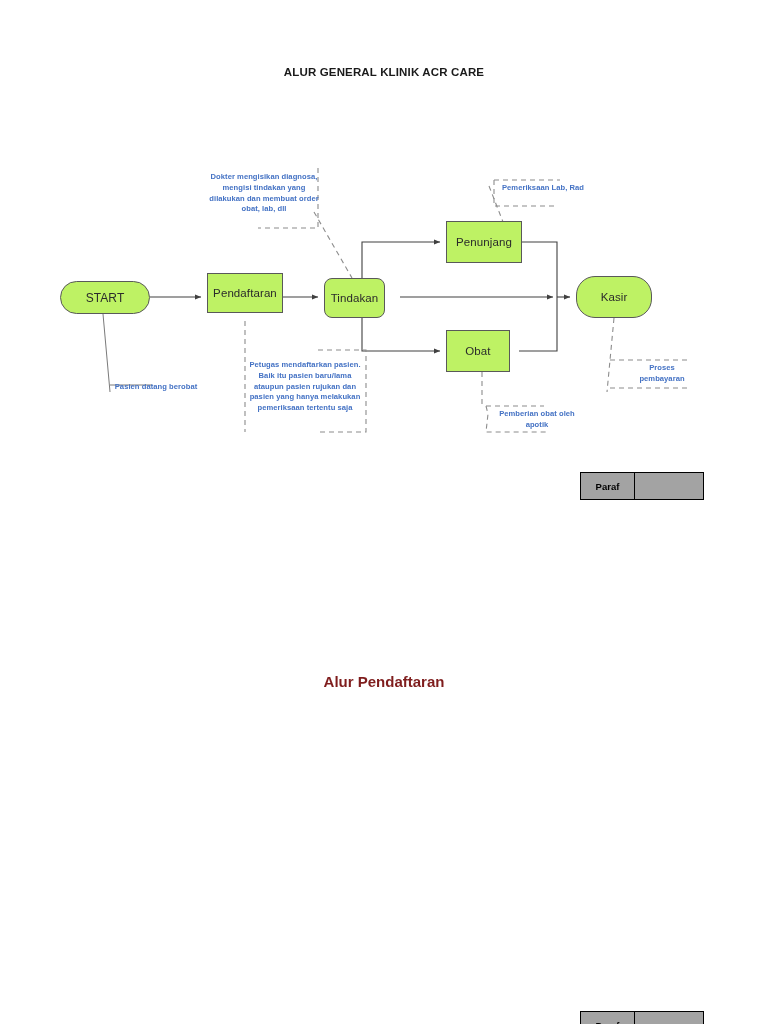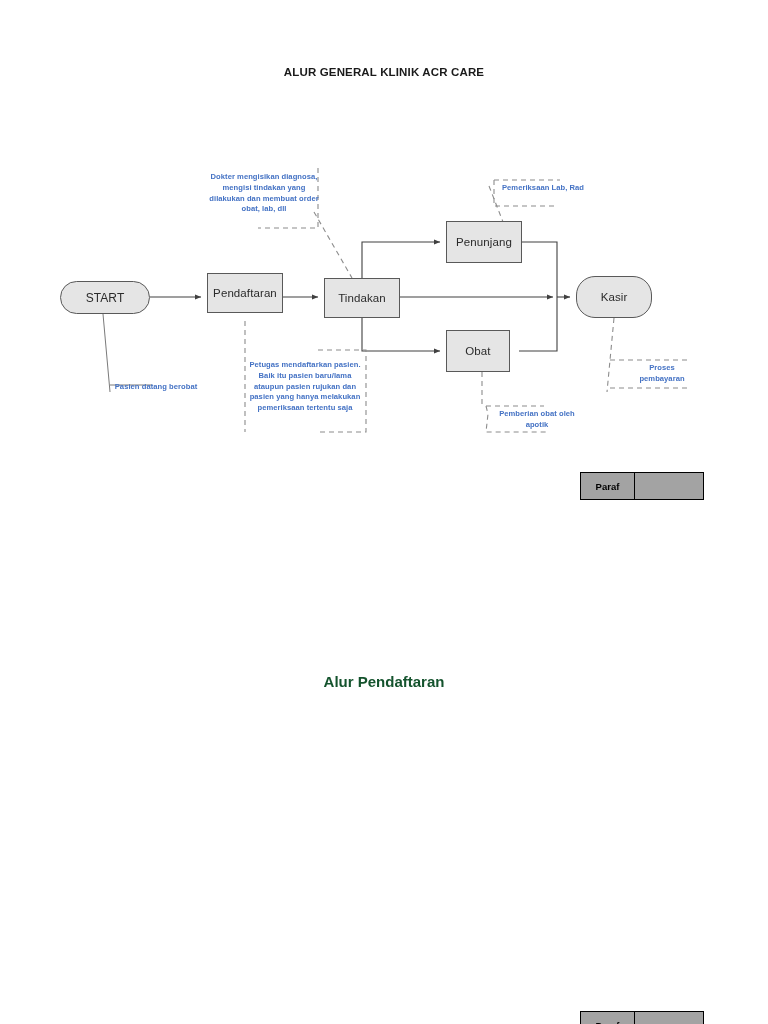--- a/index.html
+++ b/index.html
@@ -36,21 +36,21 @@
     color: #1a1a1a;
   }
   .section-title {
     position: absolute;
     left: 0;
     top: 673px;
     width: 768px;
     text-align: center;
     font-size: 15px;
     font-weight: bold;
-    color: #14532d;
+    color: #7f1d1d;
   }
 
   
   .flow-canvas {
     position: absolute;
     left: 0;
     top: 0;
     width: 768px;
     height: 520px;
   }
@@ -61,36 +61,36 @@
     width: 768px;
     height: 520px;
     overflow: visible;
   }
 
   
   .node {
     position: absolute;
     box-sizing: border-box;
     border: 1px solid #595959;
-    background: #e5e5e5;
+    background: #bef264;
     display: flex;
     align-items: center;
     justify-content: center;
     font-size: 11.5px;
     color: #2b2b2b;
     letter-spacing: 0.1px;
   }
   .node.terminal {
     border-radius: 28px;
     font-size: 12px;
   }
 
   #node-start      { left: 60px;  top: 281px; width: 90px;  height: 33px; }
   #node-daftar     { left: 207px; top: 273px; width: 76px;  height: 40px; }
-  #node-tindakan   { left: 324px; top: 278px; width: 76px;  height: 40px; }
+  #node-tindakan   { left: 324px; top: 278px; width: 61px;  height: 40px; border-radius: 8px; }
   #node-penunjang  { left: 446px; top: 221px; width: 76px;  height: 42px; }
   #node-obat       { left: 446px; top: 330px; width: 64px;  height: 42px; }
   #node-kasir      { left: 576px; top: 276px; width: 76px;  height: 42px; border-radius: 19px; }
 
   
   .callout {
     position: absolute;
     font-size: 7.6px;
     line-height: 1.42;
     font-weight: bold;

